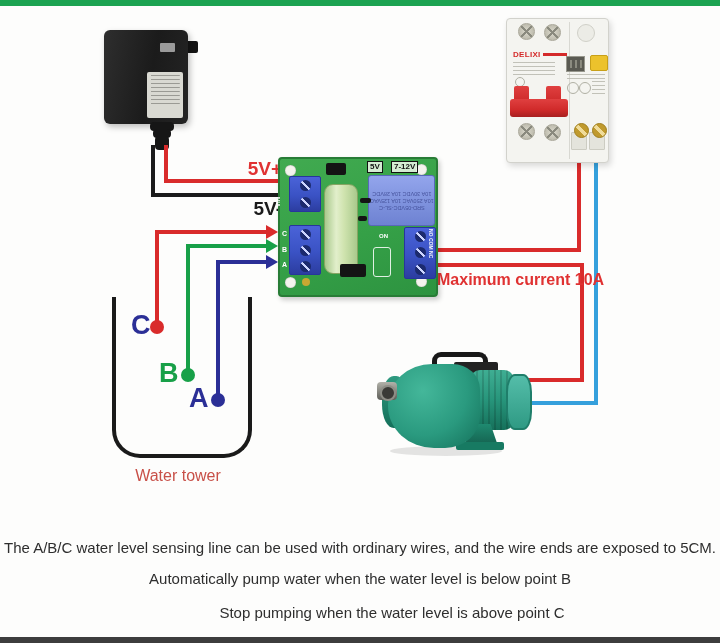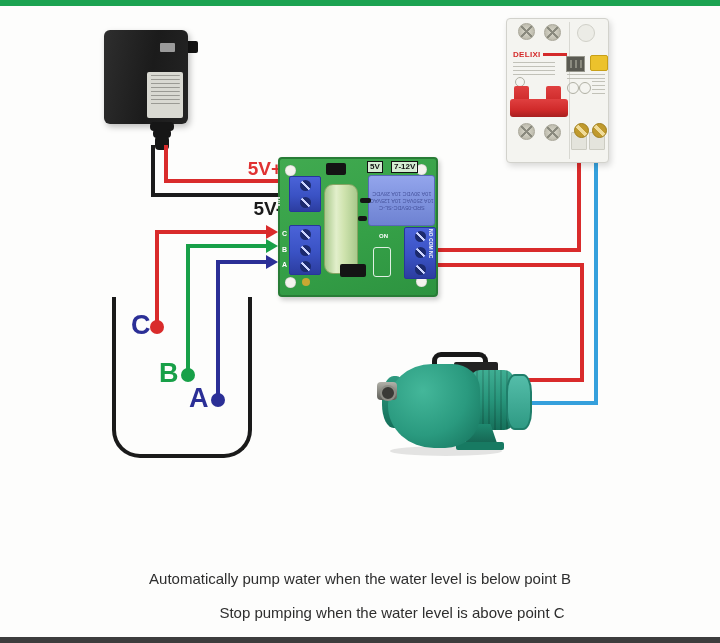--- a/index.html
+++ b/index.html
@@ -154,32 +154,34 @@
   <div class="v-wire nvy" style="left:216px;top:262px;height:135px;"></div>
   <div class="h-wire nvy" style="left:216px;top:260px;width:51px;"></div>
   <div class="arrow-right" style="left:266px;top:255px;border-left:12px solid #2B2F96;"></div>
   <div class="dot" style="left:211px;top:393px;background:#2B2F96;"></div>
 
   <div class="point-label" style="left:131px;top:312px;color:#2B2F96;">C</div>
   <div class="point-label" style="left:159px;top:360px;color:#18A048;">B</div>
   <div class="point-label" style="left:189px;top:385px;color:#2B2F96;">A</div>
 
   <div class="abs tower"></div>
+  <div class="caption" style="left:112px;top:467px;width:132px;text-align:center;color:#C85048;">Water tower</div>
 
 
   <div class="v-wire red" style="left:577px;top:136px;height:116px;"></div>
   <div class="h-wire red" style="left:434px;top:248px;width:147px;"></div>
 
   <div class="h-wire red" style="left:434px;top:263px;width:150px;"></div>
   <div class="v-wire red" style="left:580px;top:263px;height:119px;"></div>
   <div class="h-wire red" style="left:512px;top:378px;width:72px;"></div>
 
   <div class="v-wire sky" style="left:594px;top:136px;height:269px;"></div>
   <div class="h-wire sky" style="left:519px;top:401px;width:79px;"></div>
 
+  <div class="caption" style="left:437px;top:271px;color:#E03232;font-weight:600;">Maximum current 10A</div>
 
   <div class="abs pcb">
     <div class="hole" style="left:5px;top:6px;"></div>
     <div class="hole" style="left:136px;top:5px;"></div>
     <div class="hole" style="left:5px;top:118px;"></div>
     <div class="hole" style="left:136px;top:117px;"></div>
     <div class="golddot" style="left:22px;top:119px;"></div>
 
     <div class="pcb-tag" style="left:87px;top:2px;">5V</div>
     <div class="pcb-tag" style="left:111px;top:2px;">7-12V</div>
@@ -261,16 +263,17 @@
     <div class="pump-motor"></div>
     <div class="pump-cap"></div>
     <div class="pump-foot"></div>
     <div class="pump-base"></div>
     <div class="pump-collar"></div>
     <div class="pump-casing"></div>
     <div class="pump-nozzle"></div>
     <div class="pump-nozzle-hole"></div>
   </div>
 
+  <div class="footer-line" style="top:539px;">The A/B/C water level sensing line can be used with ordinary wires, and the wire ends are exposed to 5CM.</div>
   <div class="footer-line" style="top:570px;text-align:center;">Automatically pump water when the water level is below point B</div>
   <div class="footer-line" style="top:604px;padding-left:32px;">Stop pumping when the water level is above point C</div>
 
 </div>
 
 </body></html>

